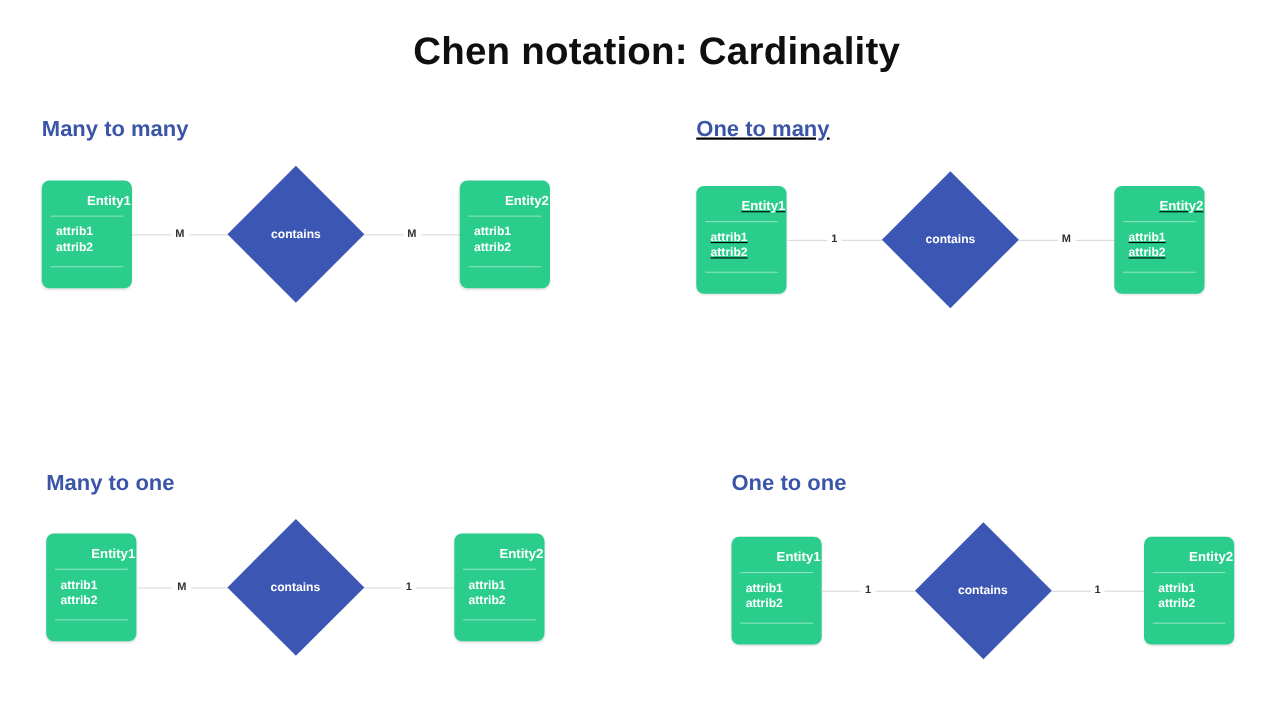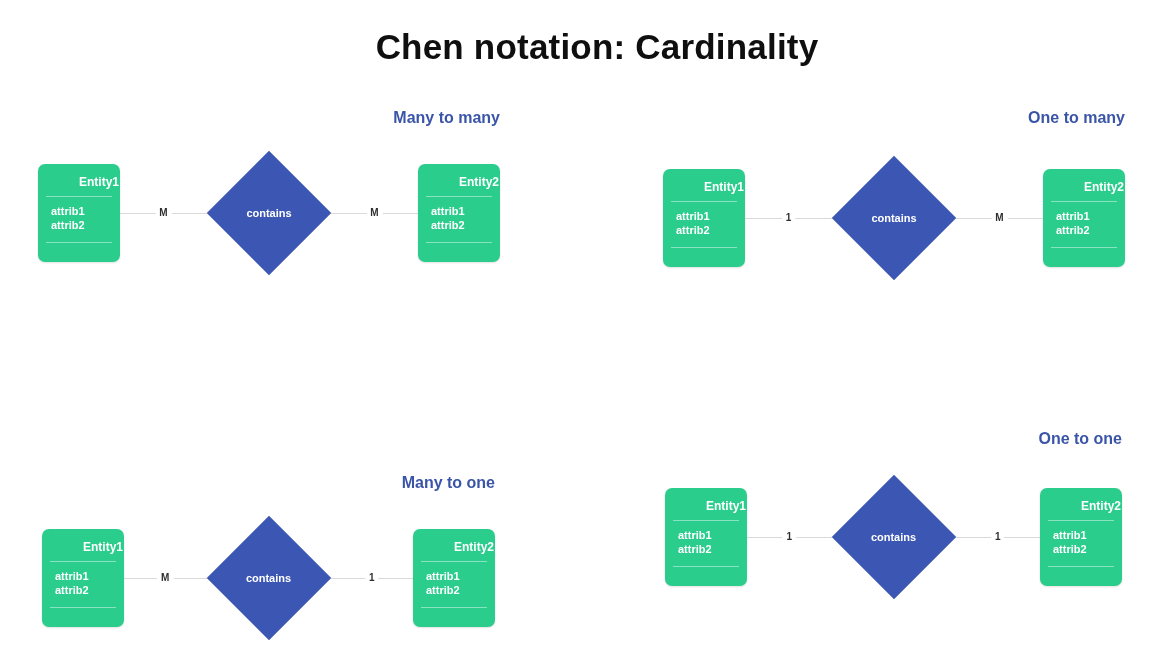--- a/index.html
+++ b/index.html
@@ -18,25 +18,25 @@
     background:#ffffff;
     font-family:"Liberation Sans","DejaVu Sans",sans-serif;
   }
   .main-title{
     position:absolute;top:12px;left:0;width:1170px;margin:12px;
     text-align:center;font-size:35px;line-height:46px;font-weight:800;
     color:var(--title-color);letter-spacing:0.2px;
   }
   .quadrant{position:absolute;}
   .q-tl{left:38px;top:102px;width:462px;}
-  .q-tr{left:663px;top:102px;width:462px;}
-  .q-bl{left:42px;top:423px;width:453px;margin-top:44px;}
+  .q-tr{left:633px;top:102px;width:462px;text-decoration:underline;}
+  .q-bl{left:42px;top:423px;width:453px;}
   .q-br{left:665px;top:423px;width:457px;}
   .q-title{
-    margin:0;text-align:right;font-size:16px;line-height:32px;
+    margin:0;text-align:left;font-size:20px;line-height:32px;
     font-weight:700;color:var(--heading-blue);
   }
   .er-row{display:flex;align-items:center;}
   .q-tl .er-row{margin-top:17px;}
   .q-tr .er-row{margin-top:22px;}
   .q-bl .er-row{margin-top:17px;}
   .q-br .er-row{margin-top:20px;}
   .entity{
     flex:none;width:82px;height:98px;position:relative;
     background:var(--entity-green);border-radius:7px;color:var(--entity-text);

